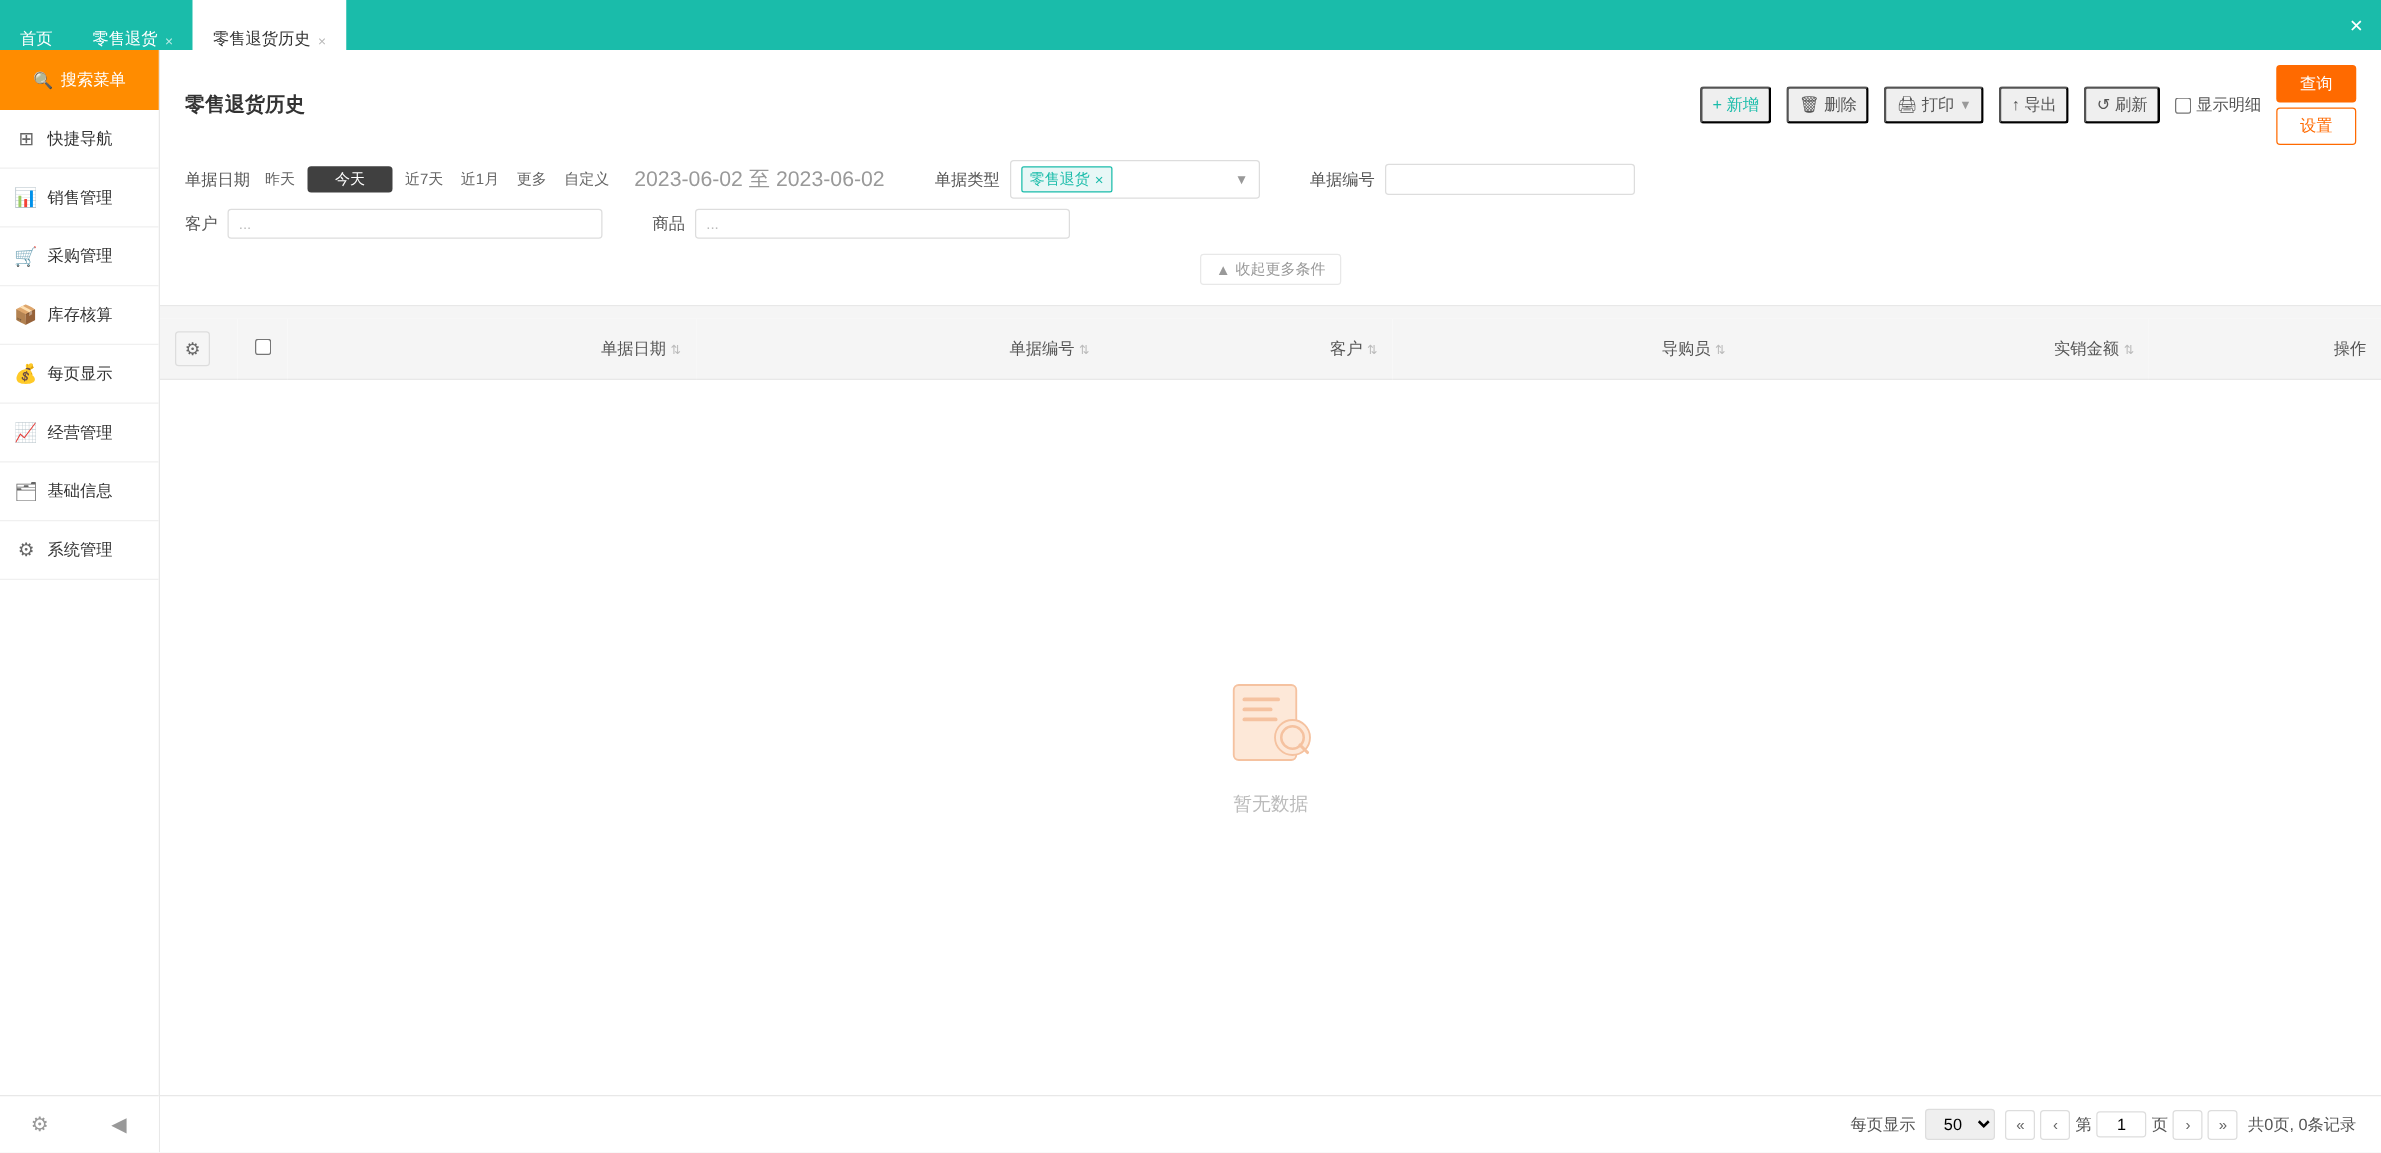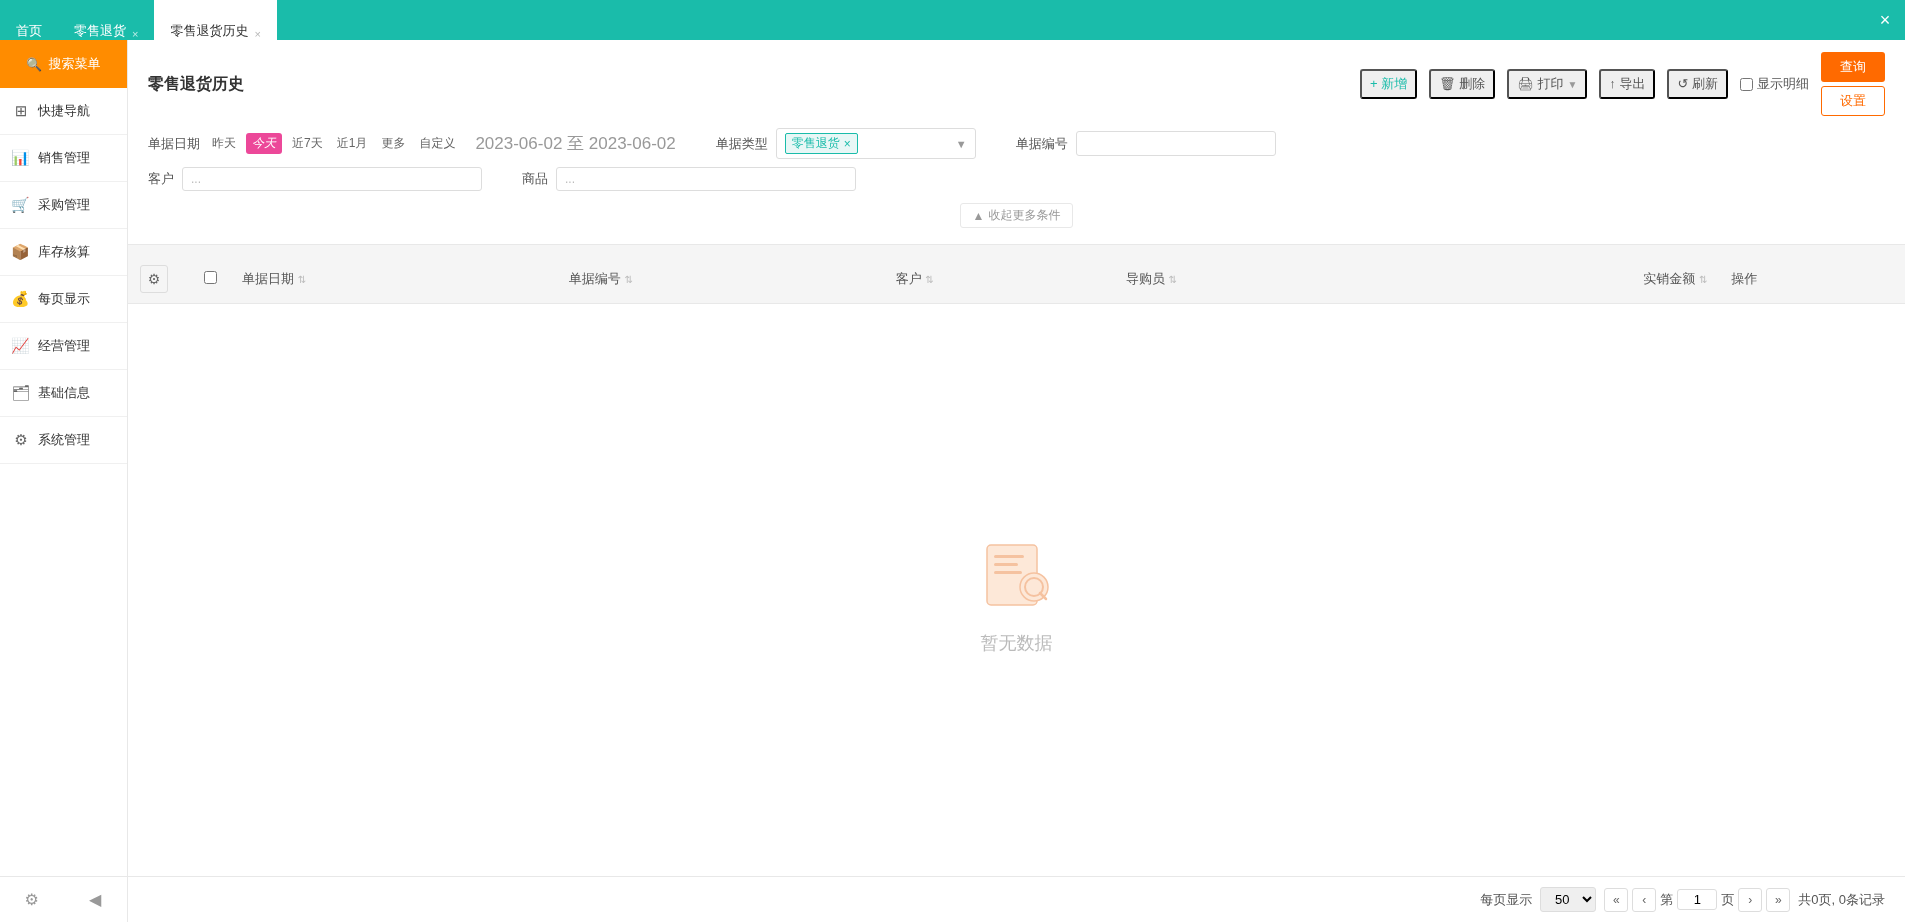--- a/index.html
+++ b/index.html
@@ -216,25 +216,24 @@
       margin-right: 8px;
     }
     .date-shortcut {
       font-size: 12px;
       color: #666;
       cursor: pointer;
       padding: 2px 4px;
       border-radius: 2px;
     }
     .date-shortcut.today {
-      background: #ec4899;
+      background: #404040;
       color: #fff;
       border-radius: 3px;
-      padding: 2px 6px;
-      font-style: italic;
+      padding: 2px 22px;
     }
     .date-range {
       font-size: 17px;
       color: #999;
     }
     .filter-select {
       display: flex;
       align-items: center;
       border: 1px solid #ddd;
       border-radius: 3px;
@@ -315,42 +314,42 @@
     }
     table {
       width: 100%;
       border-collapse: collapse;
       font-size: 13px;
     }
     thead th {
       background: #f5f5f5;
       border-bottom: 1px solid #e8e8e8;
       padding: 10px 12px;
-      text-align: left;
+      text-align: right;
       color: #555;
       font-weight: 500;
       white-space: nowrap;
     }
     thead th .sort-icons { font-size: 10px; color: #bbb; }
     .checkbox-col { width: 40px; text-align: center; }
     .empty-state {
       flex: 1;
       display: flex;
       flex-direction: column;
       align-items: center;
       justify-content: center;
       padding: 60px 0;
     }
     .empty-icon {
       width: 90px;
       height: 90px;
       margin-bottom: 16px;
     }
     .empty-text {
-      font-size: 18px;
+      font-size: 15px;
       color: #bbb;
     }
 
     
     .pagination {
       display: flex;
       align-items: center;
       justify-content: flex-end;
       padding: 10px 20px;
       border-top: 1px solid #e8e8e8;

